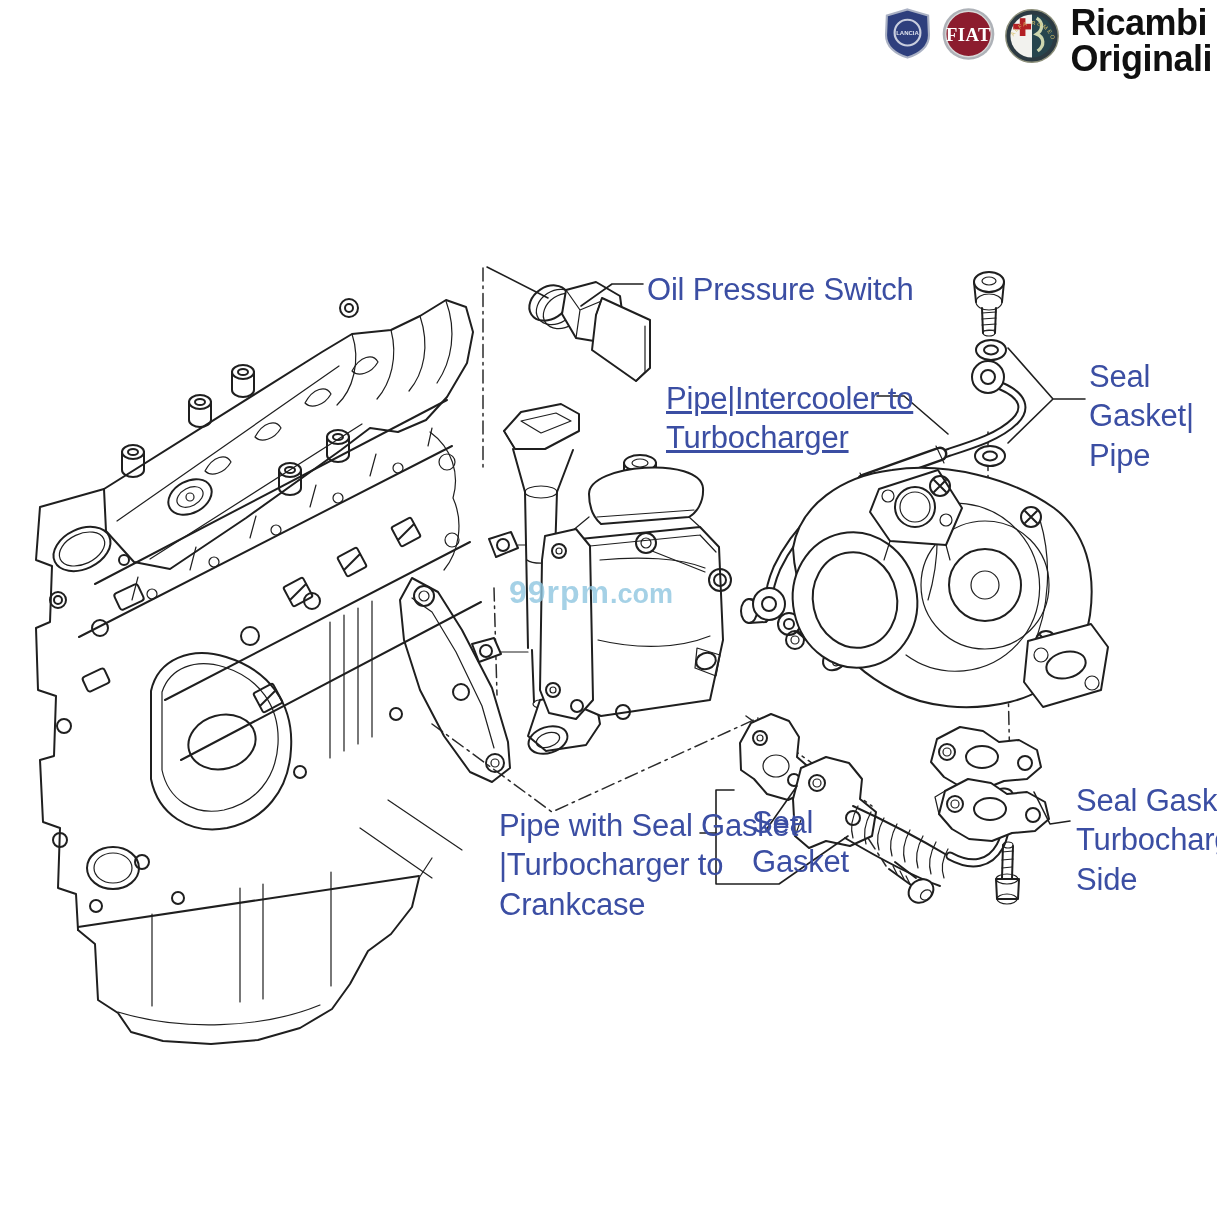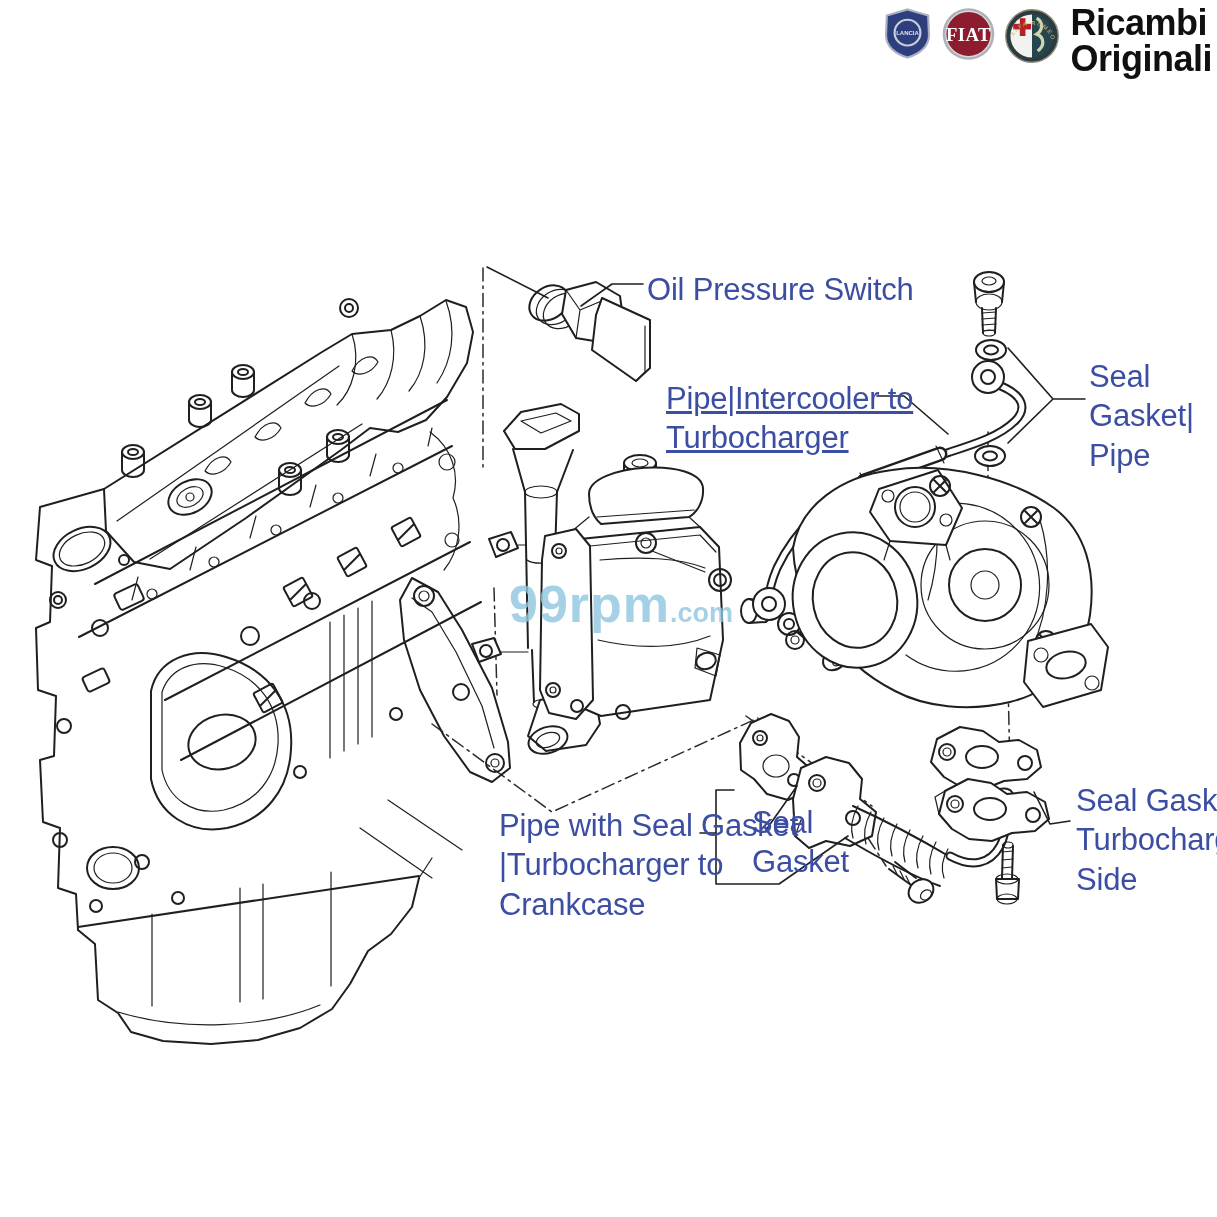--- a/index.html
+++ b/index.html
@@ -15,21 +15,21 @@
   #art .lead{stroke-width:1.6;}
   #art .po{stroke-width:9;}
   #art .pi{stroke:#ffffff;stroke-width:5;}
   #art .so{stroke-width:15;}
   #art .si{stroke:#ffffff;stroke-width:10;}
 
   .plabel{position:absolute;color:var(--label-color,#3B4EA3);font-size:31px;line-height:1.27;
           white-space:pre-line;letter-spacing:-0.2px;}
   .watermark{position:absolute;left:509px;top:574px;color:var(--wm-color,#8fc6e0);opacity:.8;
              font-weight:bold;display:flex;align-items:baseline;letter-spacing:1px;}
-  .watermark .big{font-size:52px;}
+  .watermark .big{font-size:32px;}
   .watermark .small{font-size:27px;letter-spacing:0;}
   .brandbar{position:absolute;top:5px;right:5px;display:flex;align-items:flex-start;gap:5px;}
   .wordmark{font-weight:bold;font-size:36px;line-height:1.0;color:#101010;letter-spacing:-0.5px;
             padding-left:3px;}
 </style>
 </head>
 <body>
 
 <div class="canvas">
 

